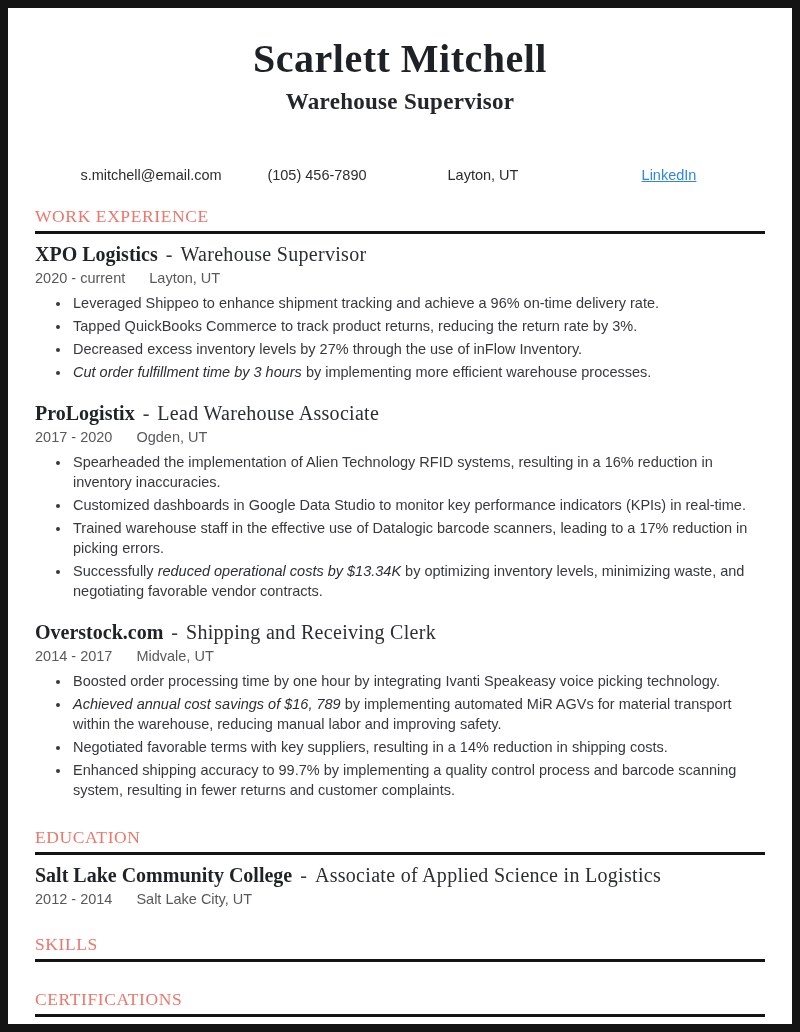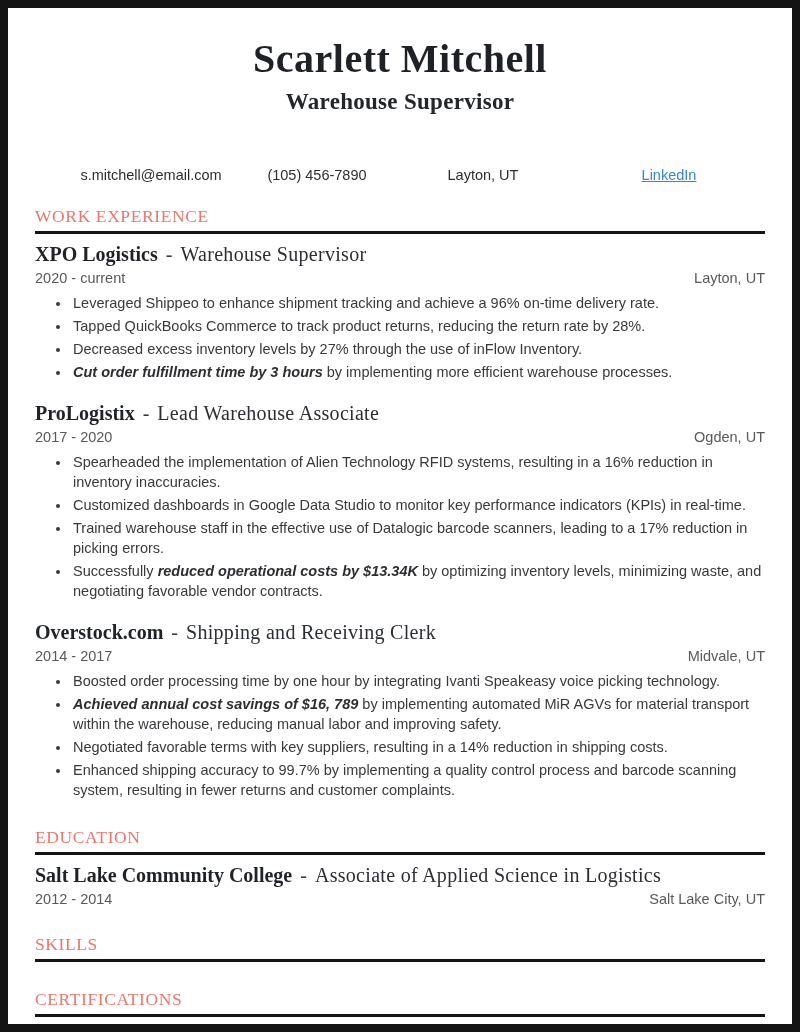--- a/index.html
+++ b/index.html
@@ -76,38 +76,38 @@
     font-family:"Liberation Serif", serif;
     font-size:20px;
     color:#26282b;
     line-height:1.15;
   }
   .entry-header .company{font-weight:700;color:#1f2226;}
   .entry-header .sep{margin:0 8px;color:#3a3a3a;}
   .entry-header .role{font-weight:400;letter-spacing:.3px;color:#2b2e32;}
   .meta-row{
     display:flex;
-    justify-content:space-between;
     font-size:14.5px;
     color:var(--muted);
     margin-top:4px;
+    gap:24px;
   }
   ul.bullets{
     margin:7px 0 0 0;
     padding:0 0 0 36px;
     list-style:disc outside;
   }
   ul.bullets li{
     font-size:14.5px;
     color:var(--body-text);
     line-height:1.38;
     margin-bottom:3px;
     padding-left:2px;
   }
-  ul.bullets li .em{font-weight:700;font-style:italic;color:#2c2e31;text-align:center;}
+  ul.bullets li .em{font-weight:400;font-style:italic;color:#2c2e31;text-align:center;}
   .skills-text{
     font-size:14.5px;
     color:#313437;
     line-height:1.45;
     margin-top:9px;
   }
 </style>
 </head>
 <body>
 
@@ -127,21 +127,21 @@
     <div class="section-rule"></div>
     <div>
         <div class="entry tight">
           <div class="entry-header"><span class="company">XPO Logistics</span><span class="sep">-</span><span class="role">Warehouse Supervisor</span></div>
           <div class="meta-row">
             <span>2020 - current</span>
             <span>Layton, UT</span>
           </div>
           <ul class="bullets">
             <li><span>Leveraged Shippeo to enhance shipment tracking and achieve a 96% on-time delivery rate.</span></li>
-            <li><span>Tapped QuickBooks Commerce to track product returns, reducing the return rate by 28%.</span></li>
+            <li><span>Tapped QuickBooks Commerce to track product returns, reducing the return rate by 3%.</span></li>
             <li><span>Decreased excess inventory levels by 27% through the use of inFlow Inventory.</span></li>
             <li><span class="em">Cut order fulfillment time by 3 hours</span><span> by implementing more efficient warehouse processes.</span></li>
           </ul>
         </div>
         <div class="entry">
           <div class="entry-header"><span class="company">ProLogistix</span><span class="sep">-</span><span class="role">Lead Warehouse Associate</span></div>
           <div class="meta-row">
             <span>2017 - 2020</span>
             <span>Ogden, UT</span>
           </div>

